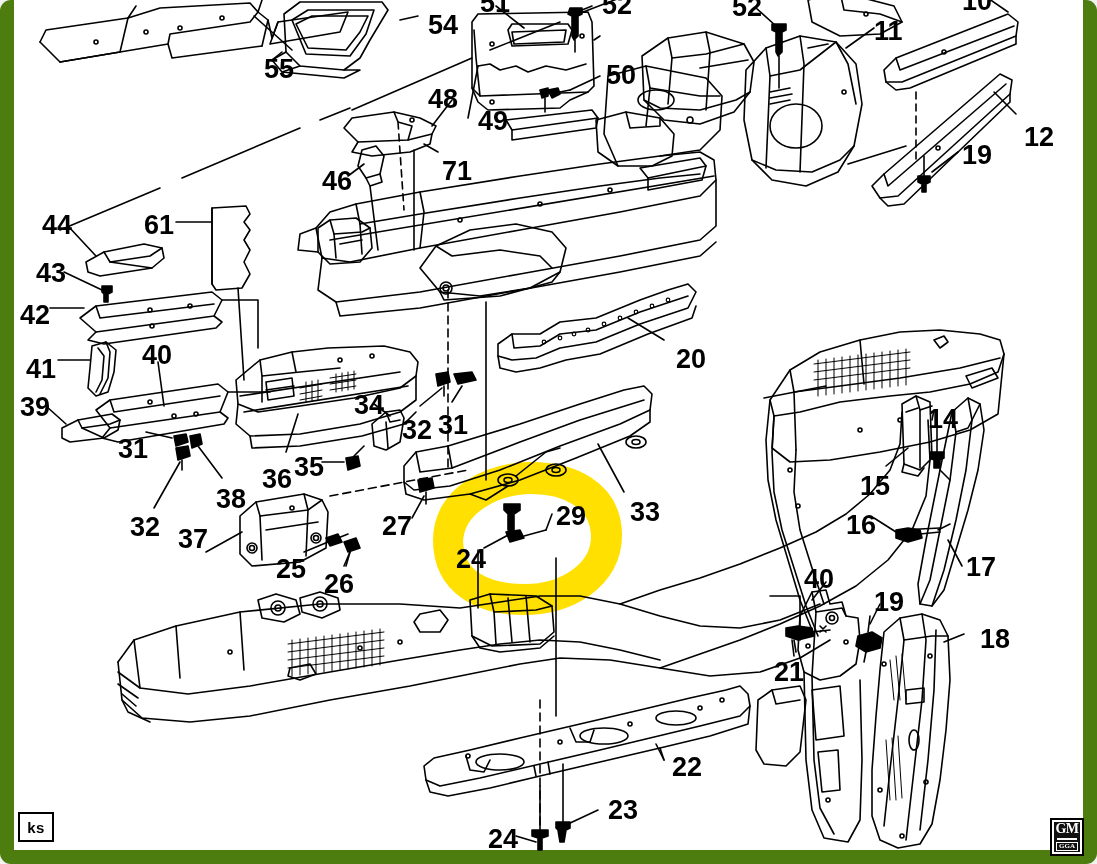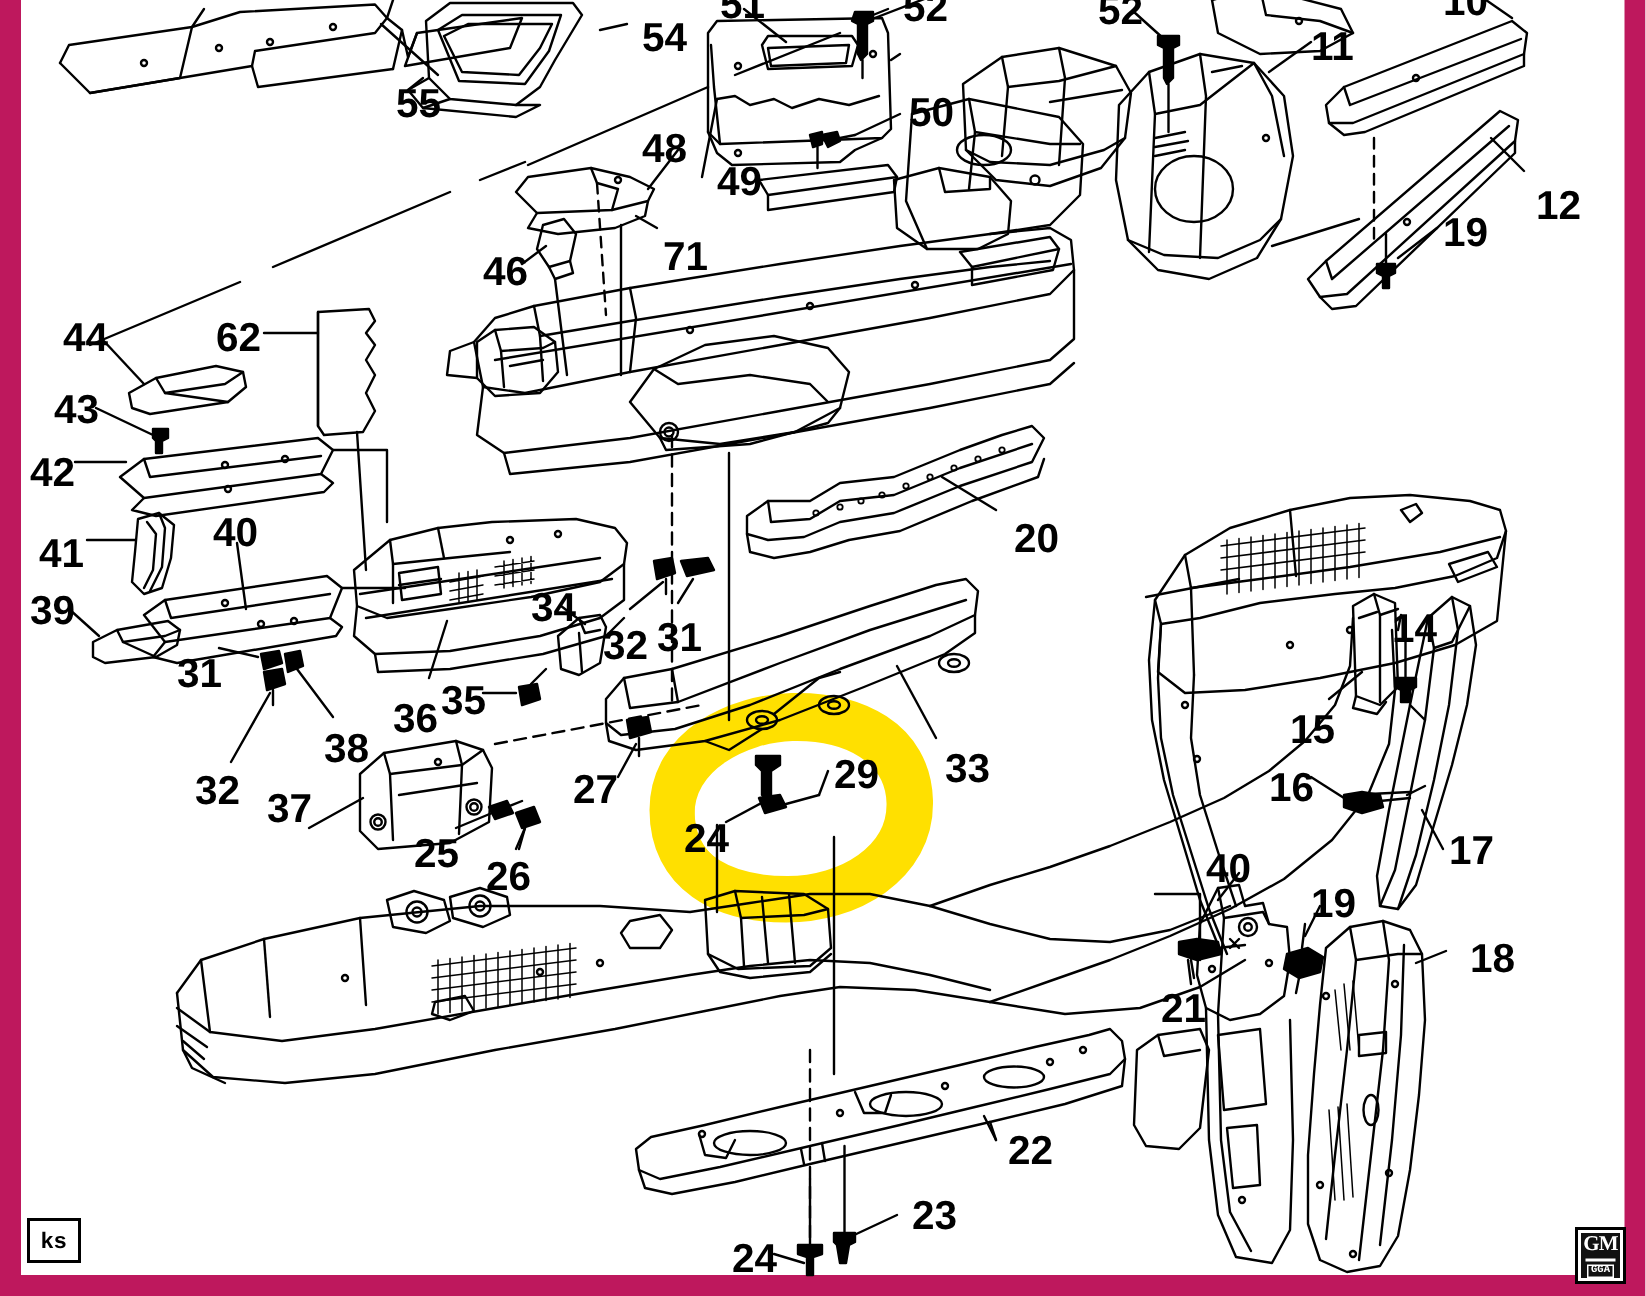--- a/index.html
+++ b/index.html
@@ -1,39 +1,39 @@
 <!DOCTYPE html>
 <html><head>
 <meta charset="utf-8">
 <title>GM Parts Diagram</title>
 <style>
   html,body{margin:0;padding:0;background:#f2f2f2;}
   body{font-family:"Liberation Sans",sans-serif;}
-  #viewport{position:relative;width:1097px;height:864px;background:#be185d;overflow:hidden;}
+  #viewport{position:relative;width:1097px;height:864px;background:#4d7c0f;overflow:hidden;border-radius:11px;}
   #page{position:absolute;left:14px;top:0;width:1069px;height:850px;background:#ffffff;}
   #art{position:absolute;left:0;top:0;width:1097px;height:864px;}
   #art svg{display:block;}
 
   .callout{position:absolute;font-family:"Liberation Sans",sans-serif;font-weight:bold;
            color:#000;line-height:1;white-space:nowrap;user-select:none;}
   .cal-lg{font-size:27px;}
 
   #ks-stamp{position:absolute;left:18px;top:812px;width:32px;height:26px;border:2px solid #000;
             background:#fff;display:flex;align-items:center;justify-content:center;
             font-size:15px;font-weight:bold;letter-spacing:.5px;color:#000;}
 
   #gm-logo{position:absolute;left:1050px;top:818px;width:34px;height:38px;background:#fff;
            border:2px solid #000;padding:2px;box-sizing:border-box;}
   #gm-inner{width:100%;height:100%;background:#111;display:flex;flex-direction:column;
-            align-items:center;justify-content:center;}
+            align-items:center;}
   #gm-word{color:#fff;font-size:14px;font-weight:bold;line-height:1;letter-spacing:-.5px;
            font-family:"Liberation Serif",serif;}
   #gm-rule{width:78%;height:2px;background:#fff;margin:2px 0 2px 0;}
   #gm-sub{color:#fff;font-size:7px;font-weight:bold;line-height:1;letter-spacing:0px;
-          background:#111;border:1px solid #fff;padding:0 2px;font-family:Liberation Mono, monospace;}
+          background:#111;border:1px solid #fff;padding:0 2px;font-family:Liberation Serif, serif;}
 </style>
 </head>
 <body>
 
 <div id="viewport">
 
   <div id="page"></div>
 
   <div id="art">
   <svg width="1097" height="864" viewBox="0 0 1097 864" xmlns="http://www.w3.org/2000/svg" fill="none" stroke="#000" stroke-width="1.6" stroke-linejoin="round" stroke-linecap="round">
@@ -635,21 +635,21 @@
   <div class="callout cal-lg" style="left:732px;top:-6px">52</div>
   <div class="callout cal-lg" style="left:874px;top:18px">11</div>
   <div class="callout cal-lg" style="left:962px;top:-12px">10</div>
   <div class="callout cal-lg" style="left:1024px;top:124px">12</div>
   <div class="callout cal-lg" style="left:962px;top:142px">19</div>
   <div class="callout cal-lg" style="left:606px;top:62px">50</div>
   <div class="callout cal-lg" style="left:428px;top:86px">48</div>
   <div class="callout cal-lg" style="left:478px;top:108px">49</div>
   <div class="callout cal-lg" style="left:442px;top:158px">71</div>
   <div class="callout cal-lg" style="left:322px;top:168px">46</div>
-  <div class="callout cal-lg" style="left:144px;top:212px">62</div>
+  <div class="callout cal-lg" style="left:144px;top:212px">61</div>
   <div class="callout cal-lg" style="left:42px;top:212px">44</div>
   <div class="callout cal-lg" style="left:36px;top:260px">43</div>
   <div class="callout cal-lg" style="left:20px;top:302px">42</div>
   <div class="callout cal-lg" style="left:26px;top:356px">41</div>
   <div class="callout cal-lg" style="left:142px;top:342px">40</div>
   <div class="callout cal-lg" style="left:20px;top:394px">39</div>
   <div class="callout cal-lg" style="left:118px;top:436px">31</div>
   <div class="callout cal-lg" style="left:130px;top:514px">32</div>
   <div class="callout cal-lg" style="left:216px;top:486px">38</div>
   <div class="callout cal-lg" style="left:262px;top:466px">36</div>

